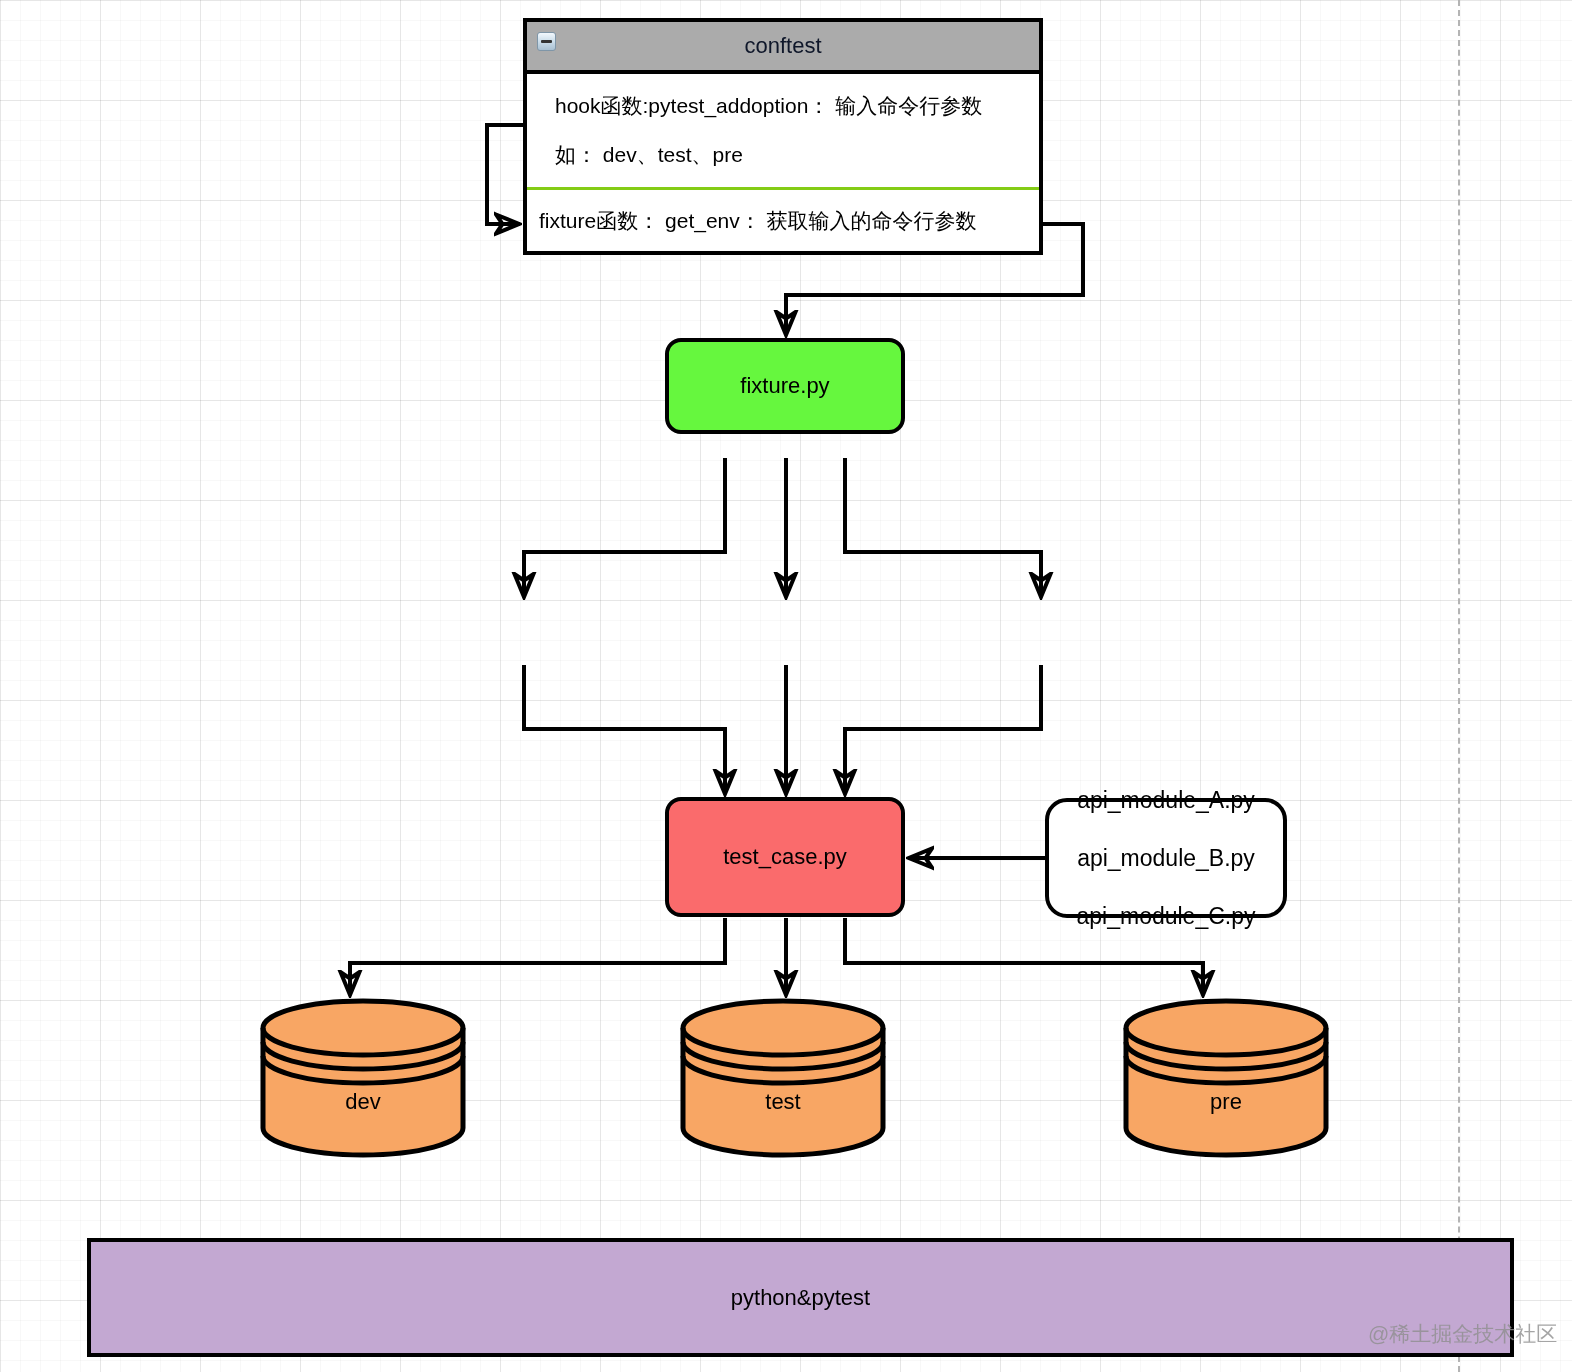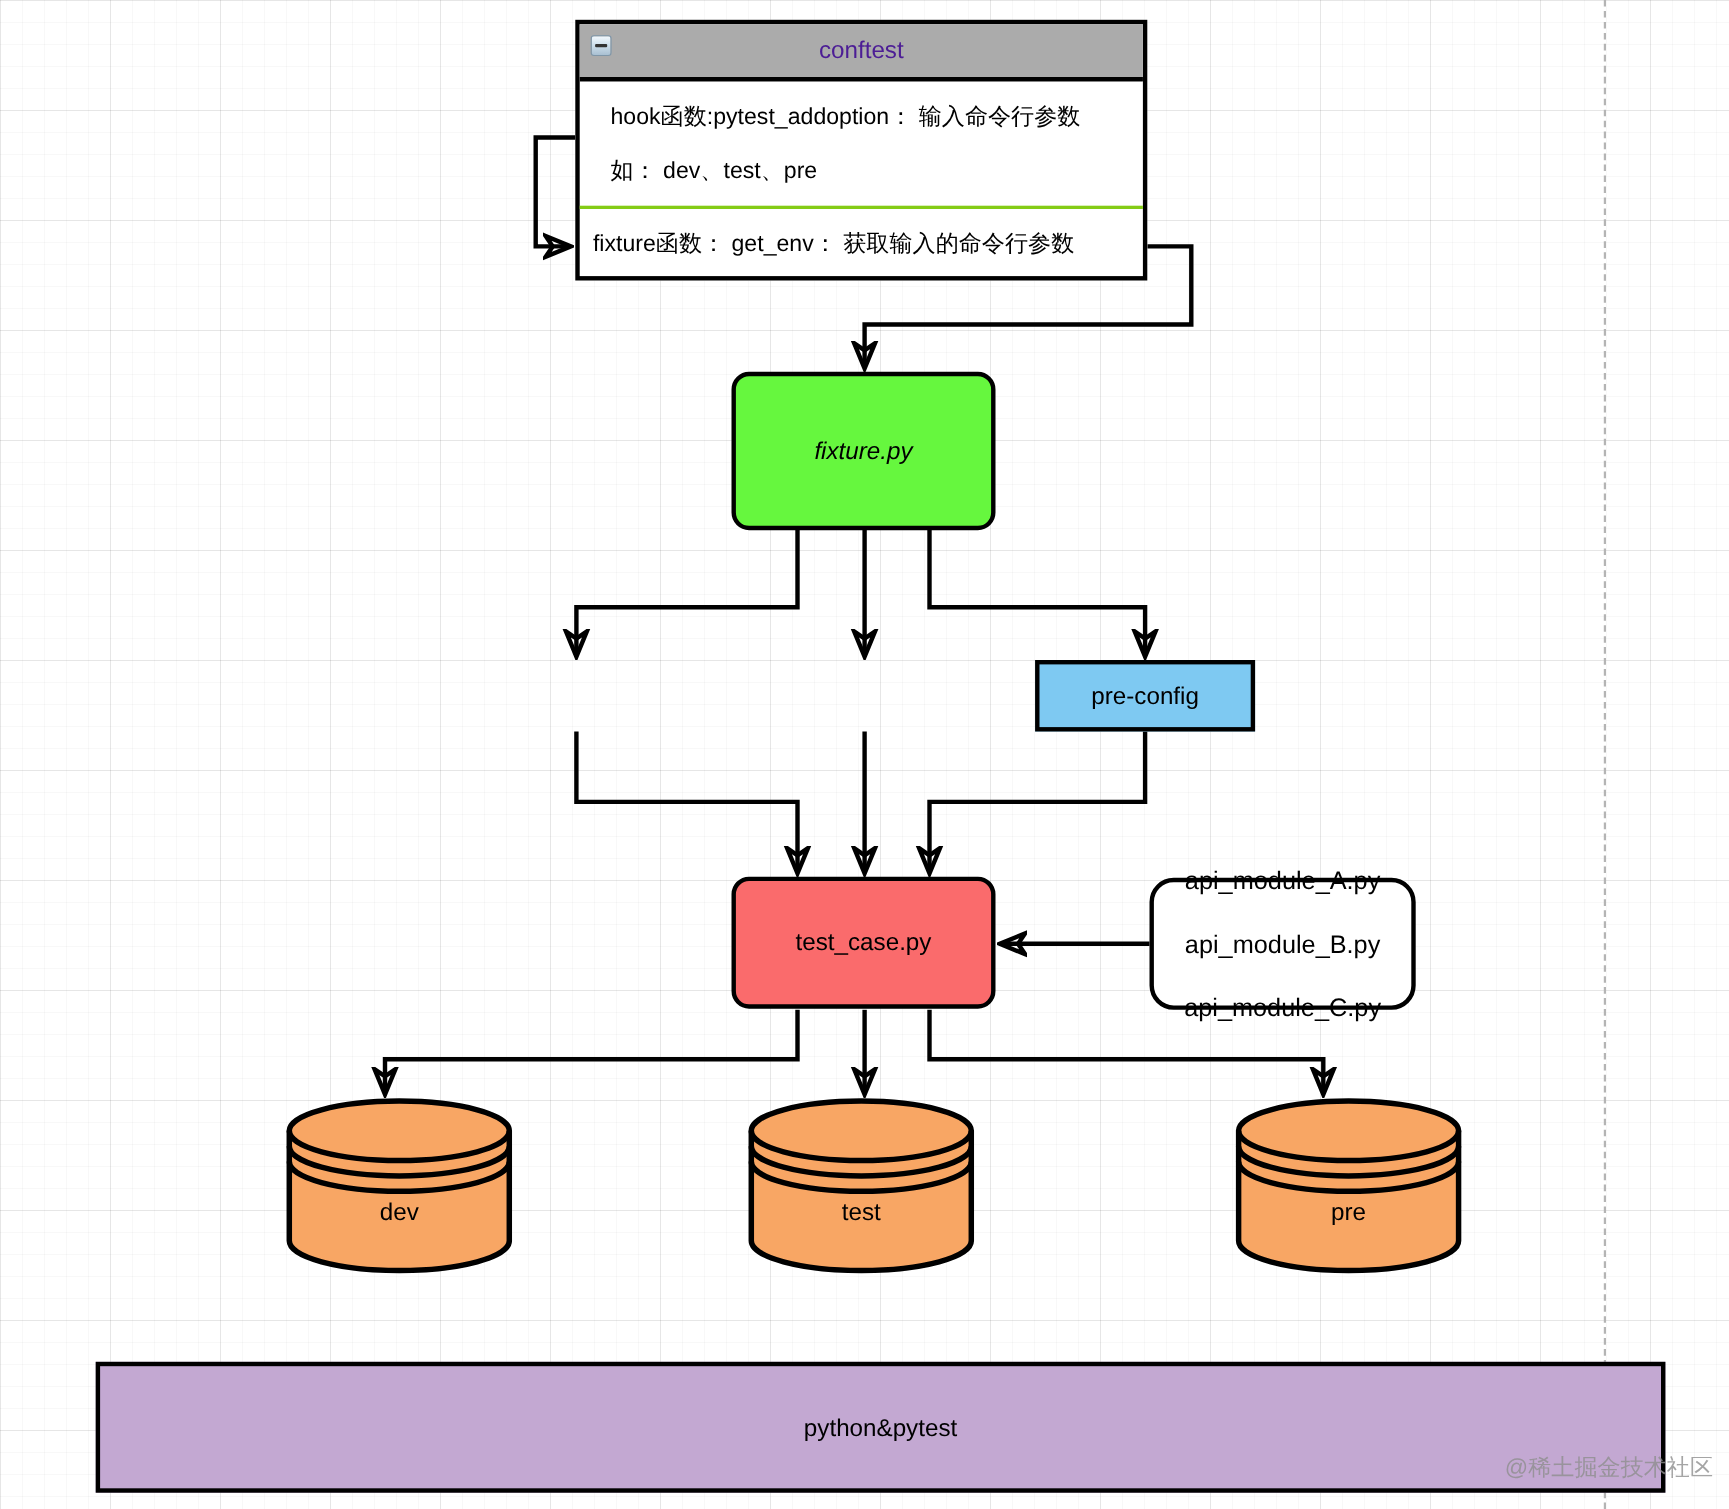--- a/index.html
+++ b/index.html
@@ -30,21 +30,21 @@
   
   .conftest {
     position:absolute; left:523px; top:18px; width:520px; height:237px;
     border: 4px solid #000; background:#fff;
     display:flex; flex-direction:column;
   }
   .conftest-header {
     position:relative; height:52px; background:#ababab;
     border-bottom:4px solid #000;
     display:flex; align-items:center; justify-content:center;
-    font-size:22px; color:#4c1d95;
+    font-size:22px; color:#0f172a;
   }
   .collapse-btn {
     position:absolute; left:10px; top:10px; width:19px; height:19px;
     border:1px solid #7f96a8; border-radius:3px;
     background: linear-gradient(#f2f8fd 0%, #cfe0ec 45%, #a9c0d2 100%);
     display:flex; align-items:center; justify-content:center;
   }
   .collapse-btn .bar { width:11px; height:3px; background:#333; border-radius:1px; }
   .conftest-row1 {
     flex: 0 0 113px;
@@ -58,21 +58,21 @@
   }
 
   
   .node {
     position:absolute; border:4px solid #000;
     display:flex; align-items:center; justify-content:center;
     font-size:22px; color:#000; text-align:center;
   }
   .rounded { border-radius:16px; }
 
-  .fixture   { left:665px; top:338px; width:240px; height:144px; background:#66f73e;font-style:italic; }
+  .fixture   { left:665px; top:338px; width:240px; height:96px; background:#66f73e; }
   .testcase  { left:665px; top:797px; width:240px; height:120px; background:#fa6b6c; }
 
   .cfg { top:600px; height:65px; background:#7ec9f2; }
   .cfg-dev  { left:424px; width:200px; }
   .cfg-test { left:682px; width:200px; }
   .cfg-pre  { left:941px; width:200px; }
 
   .api-box {
     left:1045px; top:798px; width:242px; height:120px;
     background:#fff; border-radius:22px;
@@ -144,23 +144,20 @@
     </div>
     <div class="conftest-row2">
       <div>fixture函数： get_env： 获取输入的命令行参数</div>
     </div>
   </div>
 
   <div class="node rounded fixture">
     <span>fixture.py</span>
   </div>
 
-  <div class="node cfg cfg-pre">
-    <span>pre-config</span>
-  </div>
 
   <div class="node rounded testcase">
     <span>test_case.py</span>
   </div>
 
   <div class="node api-box">
     <div>api_module_A.py</div>
     <div>api_module_B.py</div>
     <div>api_module_C.py</div>
   </div>

